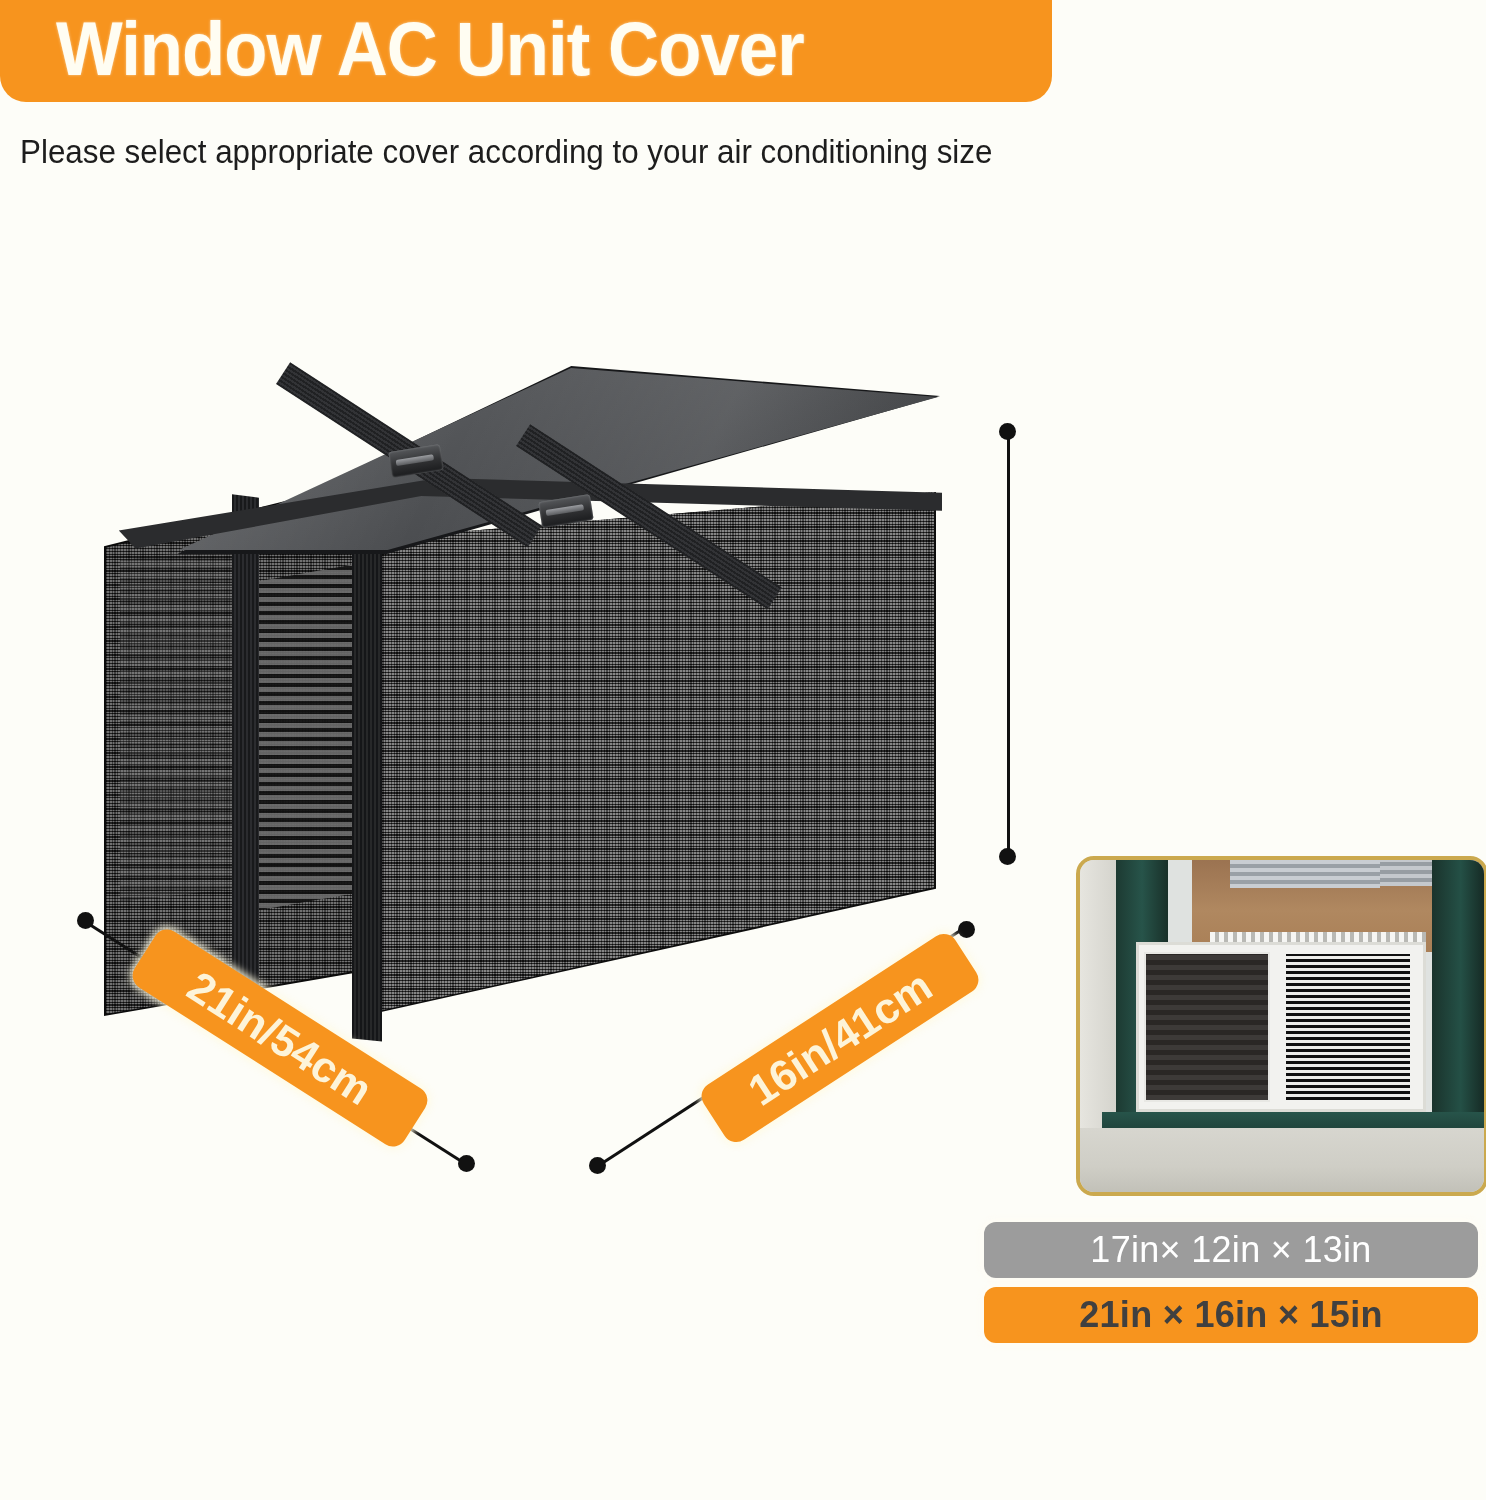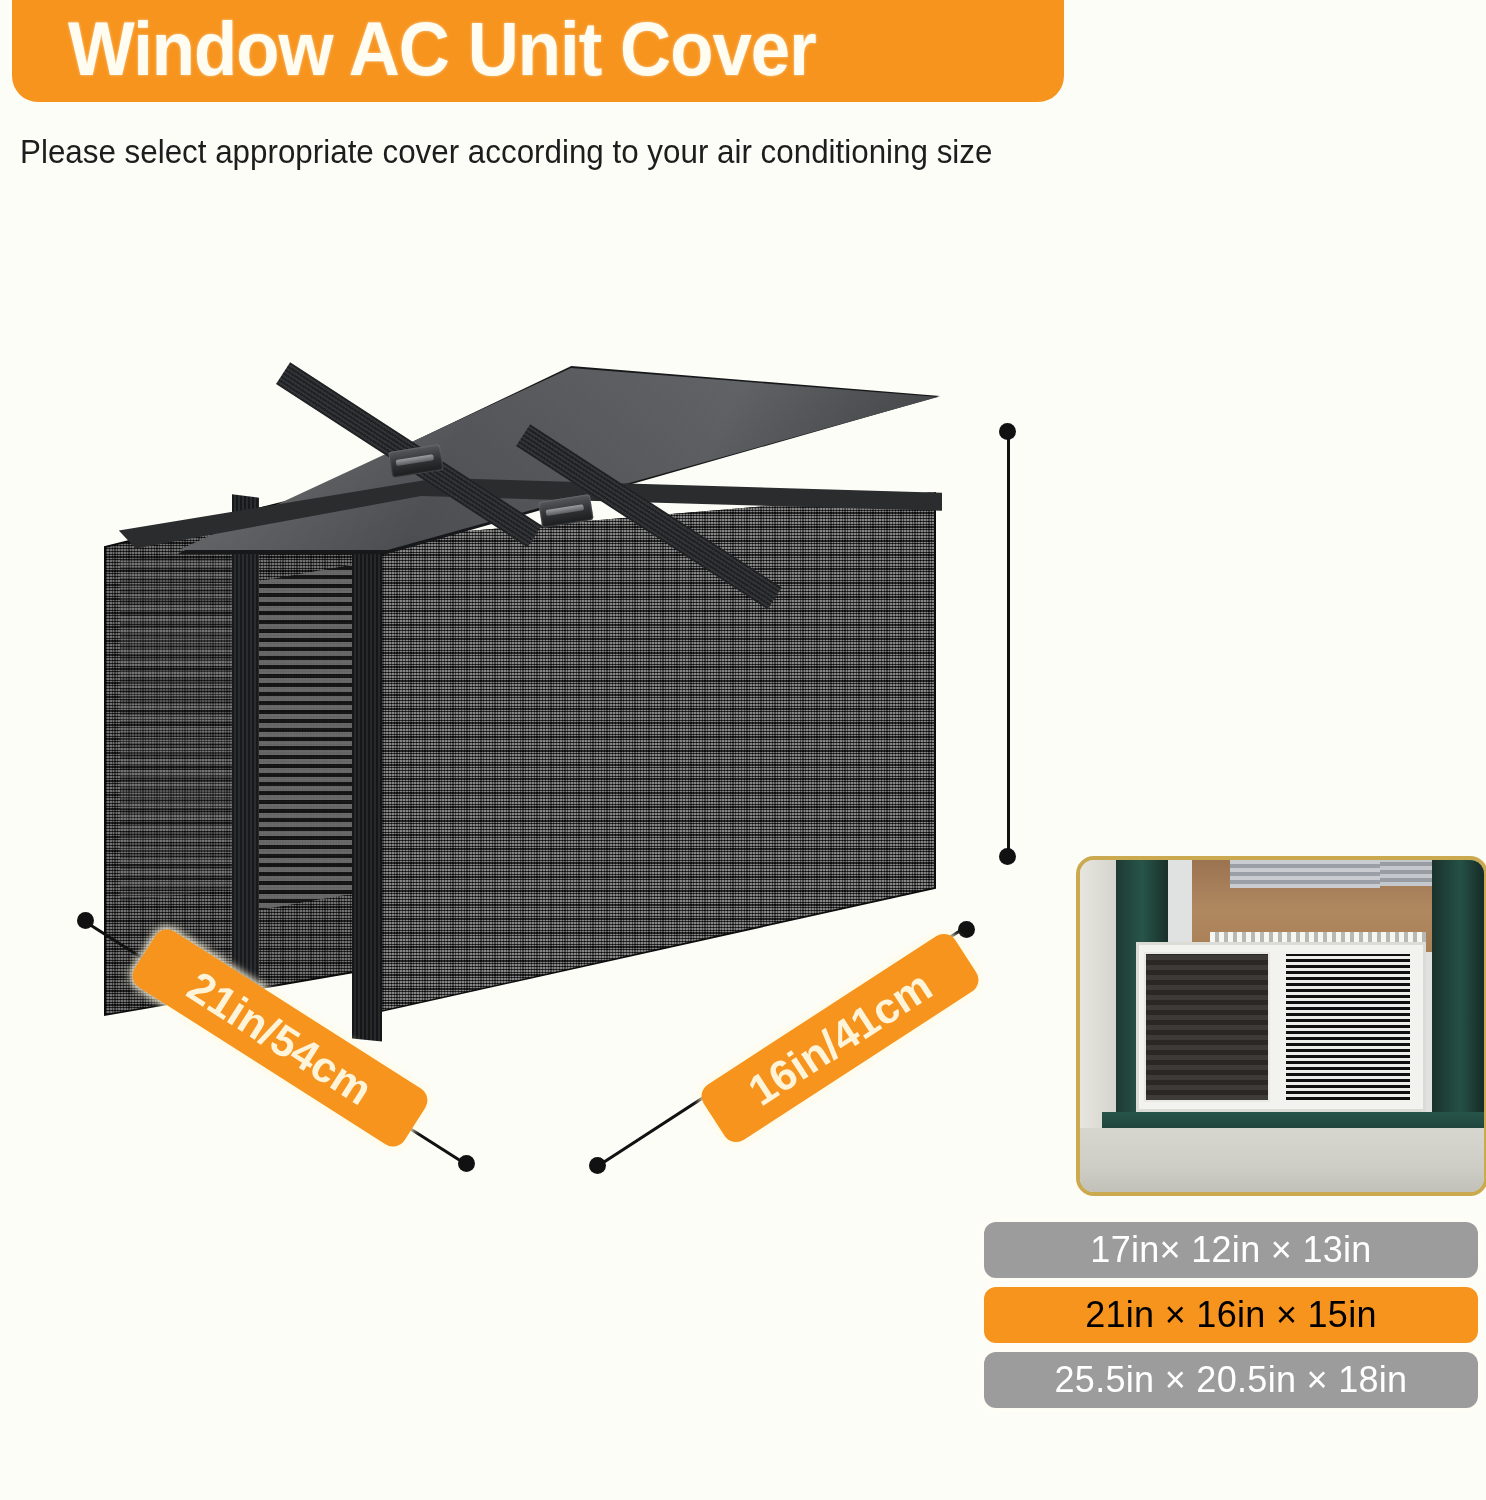--- a/index.html
+++ b/index.html
@@ -7,21 +7,21 @@
     width:1486px;height:1500px;
     background:#fdfdf8;
     font-family:"Liberation Sans", sans-serif;
     overflow:hidden;
     position:relative;
   }
   .stage{position:absolute;left:0;top:0;width:1486px;height:1500px;}
 
   
   .title-banner{
-    position:absolute;left:12px;top:0;width:1052px;height:102px;
+    position:absolute;left:0;top:0;width:1052px;height:102px;
     background:#F7941E;
     border-radius:0 0 26px 26px;
     display:flex;align-items:center;
   }
   .title-text{
     font-size:76px;font-weight:bold;color:#FFFDF2;
     letter-spacing:-1px;
     margin-left:56px;margin-top:-6px;
     font-family:"Liberation Sans", sans-serif;
     transform:scaleX(.93);transform-origin:left center;
@@ -207,21 +207,21 @@
 
   
   .sizes{position:absolute;left:984px;top:1222px;width:494px;}
   .size-row{
     height:56px;border-radius:12px;margin-bottom:9px;
     display:flex;align-items:center;justify-content:center;
     font-size:36px;color:#ffffff;background:#9C9C9C;
     box-shadow:0 0 6px 3px rgba(255,253,244,.8);
     white-space:nowrap;letter-spacing:.3px;
   }
-  .size-row.active{background:#F7941E;color:#000000;font-weight:normal;}
+  .size-row.active{background:#F7941E;color:#404040;font-weight:bold;}
 </style>
 </head>
 <body>
 
 <div class="stage">
 
   <div class="title-banner">
     <div class="title-text">Window AC Unit Cover</div>
   </div>
   <div class="subtitle">Please select appropriate cover according to your air conditioning size</div>
@@ -275,16 +275,15 @@
     <div id="ph-sill" class="ph"></div>
     <div id="ph-actop" class="ph"></div>
     <div id="ph-acbody" class="ph"></div>
     <div id="ph-acdark" class="ph"></div>
     <div id="ph-acgrill" class="ph"></div>
   </div>
 
   <div class="sizes">
     <div class="size-row">17in× 12in × 13in</div>
     <div class="size-row active">21in × 16in × 15in</div>
-    <div class="size-row">25.5in × 20.5in × 18in</div>
   </div>
 
 </div>
 
 </body></html>

